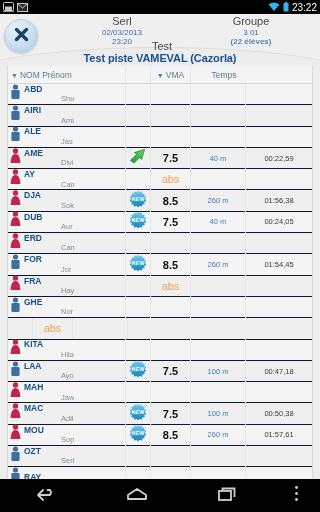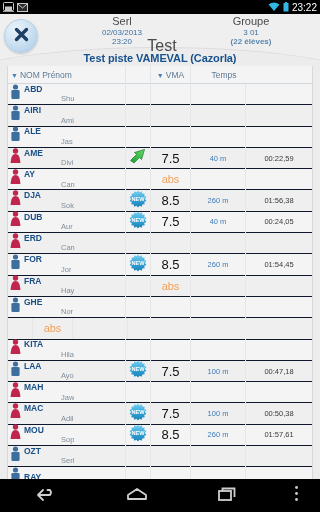--- a/index.html
+++ b/index.html
@@ -44,21 +44,21 @@
   }
   .close-x{ display:block; }
 
   .col-date{ position:absolute; left:62px; top:1px; width:120px; text-align:center; }
   .col-grp { position:absolute; left:196px; top:1px; width:110px; text-align:center; }
   .lbl-head{ font-size:11px; color:#4a4a4a; line-height:13px; }
   .lbl-sub { font-size:8px; color:#3f6fa3; line-height:9px; }
   .lbl-sub.grey{ color:#5a86b0;font-weight:bold; }
 
   .col-test{ position:absolute; left:82px; top:26px; width:160px; text-align:center; }
-  .test-lbl{ font-size:16px; color:#4a4a4a; line-height:12px; }
+  .test-lbl{ font-size:11px; color:#4a4a4a; line-height:12px; }
 
   .test-title{
     position:absolute; left:0; top:52px; width:320px; text-align:center;
     font-size:11px; font-weight:bold; color:#17528f; letter-spacing:-0.1px;
     z-index:4;
   }
 
   
   .tablewrap{
     position:absolute; top:66px; left:7px; width:306px; height:413px;
@@ -95,21 +95,21 @@
   .c-badge{ width:25px; justify-content:center; }
   .c-vma{ width:40px; justify-content:center; }
   .c-dist{ width:55px; justify-content:center; }
   .c-temps{ width:66px; justify-content:center; border-right:none; }
 
   .person-ico{ flex:0 0 auto; }
   .nm{ display:flex; flex-direction:column; justify-content:center; overflow:hidden; white-space:nowrap; }
   .nm-last{ font-size:8.5px; font-weight:bold; color:#1a4f86; line-height:9.5px; }
   .nm-first{ font-size:7.5px; color:#7f8e9c; line-height:9px; padding-left:4px;margin-left:33px; }
 
-  .vma-val{ font-size:13px; font-weight:normal; color:#111; }
+  .vma-val{ font-size:11px; font-weight:bold; color:#111; }
   .abs-val{ font-size:11px; color:#f0a05a; }
   .dist-val{ font-size:7.5px; color:#3f7cb8; }
   .temps-val{ font-size:7.5px; color:#3a3a3a; }
 
   
   .navbar{
     position:absolute; bottom:0; left:0; width:320px; height:33px;
     background:#000; display:flex; align-items:center;
   }
   .nav-btn{ flex:1; display:flex; align-items:center; justify-content:center; cursor:pointer; }

